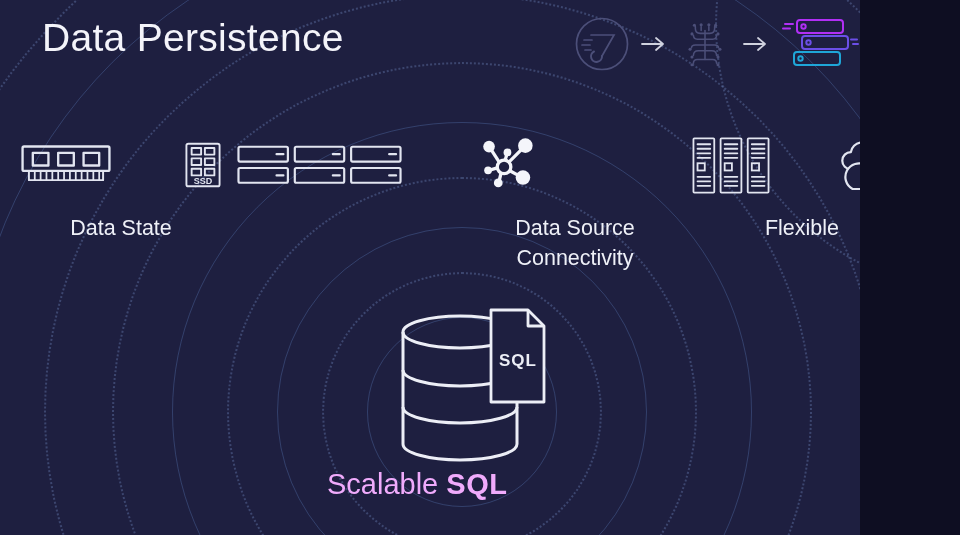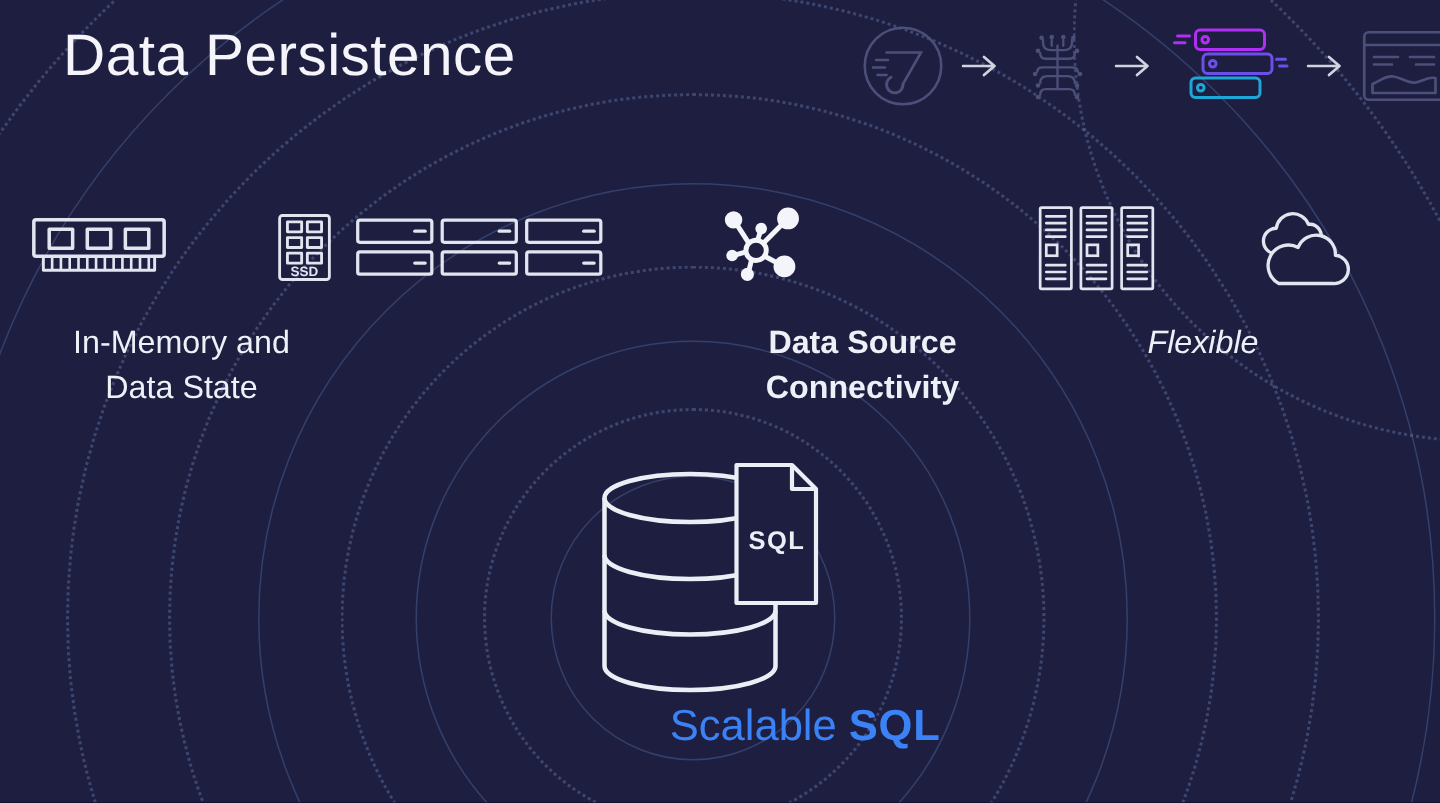--- a/index.html
+++ b/index.html
@@ -1,18 +1,18 @@
 <!DOCTYPE html>
 <html><head>
 <meta charset="utf-8">
 <style>
   html,body { margin:0; padding:0; background:#0e0e22; }
   * { box-sizing:border-box; }
   .slide {
-    position:relative; width:960px; height:535px; overflow:hidden;
+    position:relative; width:860px; height:535px; overflow:hidden;
     background:#1e1f40;
     font-family:"Liberation Sans", sans-serif;
     color:#eef0f7;
   }
   
   .arcs { position:absolute; inset:0; z-index:0; pointer-events:none; }
   .arc { position:absolute; border-radius:50%; }
   .arc.solid  { border:1px solid rgba(95,135,198,0.32); }
   .arc.dotted { border:2px dotted rgba(125,152,210,0.32); }
   
@@ -27,28 +27,28 @@
   }
   .pipeline svg { display:block; }
   
   .feature { position:absolute; top:133px; z-index:2; text-align:center; }
   .feature .icon-row {
     height:64px; display:flex; align-items:center; justify-content:space-between; gap:18px;
   }
   .feature .label { margin-top:16px; font-size:21.5px; line-height:30px; color:#eef0f7; }
   .f1 { left:21px;  width:200px; }
   .f2 { left:237px; width:220px; }
-  .f3 { left:475px; width:200px;font-weight:bold; }
-  .f4 { left:692px; width:220px;font-style:italic; }
+  .f3 { left:475px; width:200px; }
+  .f4 { left:692px; width:220px; }
   .f4 .icon-row { gap:12px; }
   
   .central-art { position:absolute; left:398px; top:304px; z-index:2; }
   .caption {
     position:absolute; left:327px; top:468px; width:300px; z-index:2;
-    text-align:right; font-size:29px; color:#3b82f6;
+    text-align:left; font-size:29px; color:#f0abfc;
   }
   .caption .cap-bold { font-weight:700; letter-spacing:0.5px; }
 </style>
 </head>
 <body>
 
 <div class="slide">
 
   <div class="arcs">
     <div class="arc solid" style="left:367px; top:317px; width:190px;  height:190px;"></div>
@@ -150,21 +150,20 @@
         <rect x="7" y="6" width="10" height="7"></rect>
           <rect x="21" y="6" width="10" height="7"></rect>
         <rect x="7" y="17" width="10" height="7"></rect>
           <rect x="21" y="17" width="10" height="7"></rect>
         <rect x="7" y="28" width="10" height="7"></rect>
           <rect x="21" y="28" width="10" height="7"></rect>
         <text x="19" y="44" text-anchor="middle" font-size="9.5" font-weight="bold" fill="#e2e5f0" stroke="none" font-family="Liberation Sans, sans-serif">SSD</text>
       </svg>
     </div>
     <div class="label">
-      <div>In-Memory and</div>
       <div>Data State</div>
     </div>
   </div>
 
   <div class="feature f2">
     <div class="icon-row">
       <svg width="166" height="40" viewBox="0 0 168 40" fill="none" stroke="#e2e5f0" stroke-width="2.2" stroke-linecap="round">
         <rect x="1.5" y="1.5" width="50" height="15" rx="1.5"></rect>
           <path d="M40,9 h7"></path>
         <rect x="58.5" y="1.5" width="50" height="15" rx="1.5"></rect>

